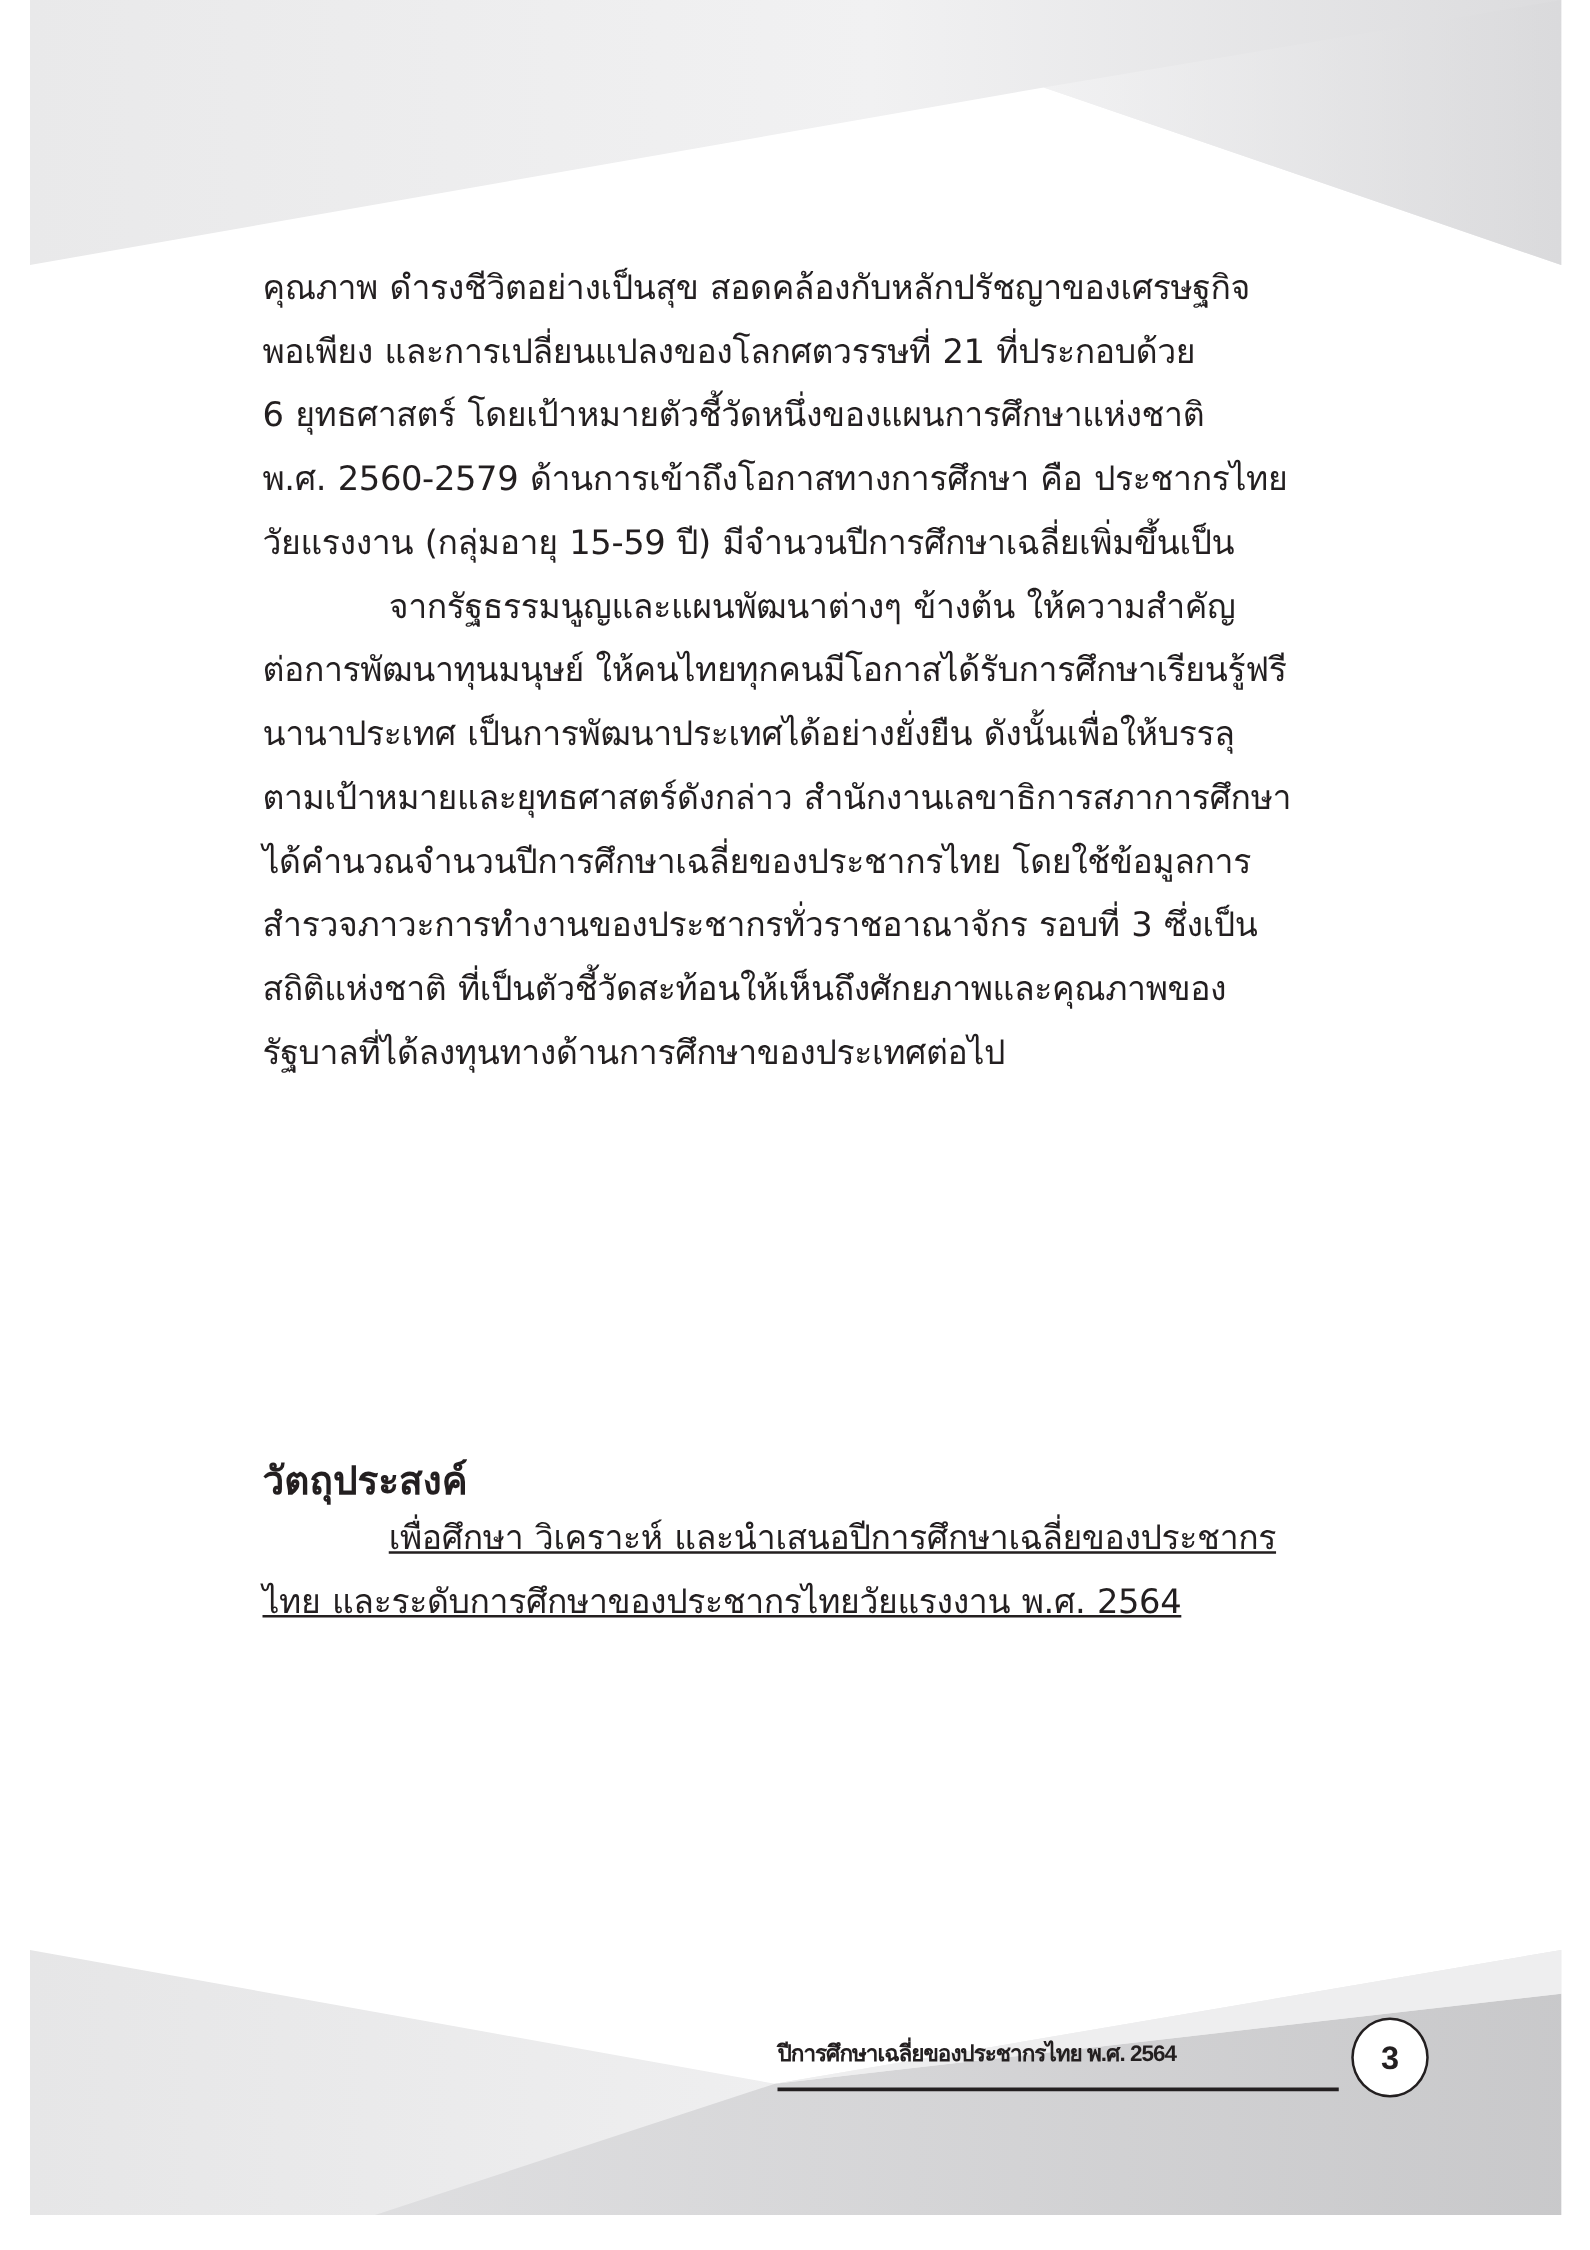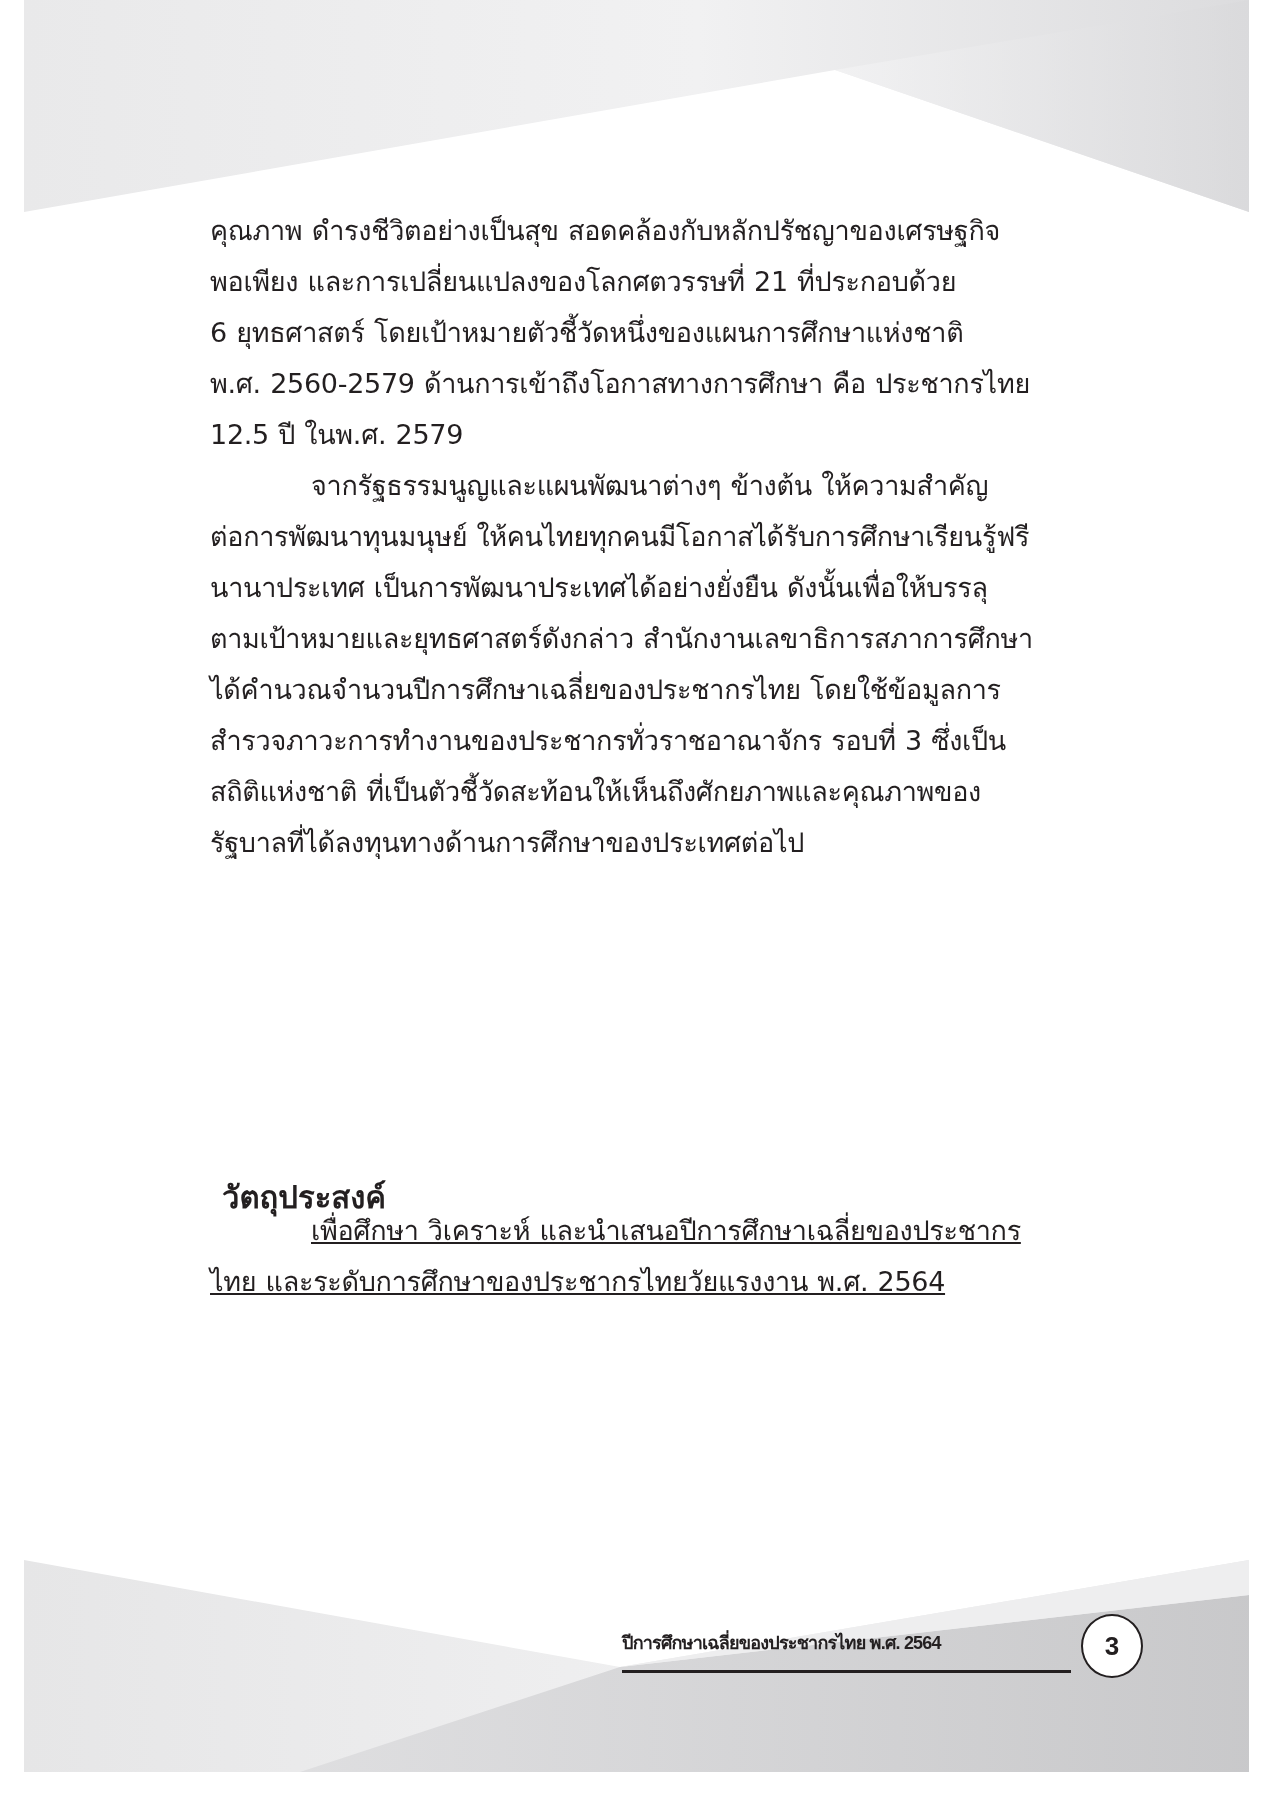--- a/index.html
+++ b/index.html
@@ -5,21 +5,21 @@
     html, body { margin: 0; padding: 0; background: #ffffff; }
     body { width: 1272px; height: 1800px; position: relative; overflow: hidden;
            font-family: "DejaVu Sans", sans-serif; color: #231f20; }
     .page { position: absolute; left: 0; top: 0; width: 1272px; height: 1800px; }
     .bg { position: absolute; left: 0; top: 0; width: 1272px; height: 1800px; }
     .content { position: absolute; left: 210px; top: 205px; width: 880px; }
     .para { font-size: 27px; line-height: 51px; margin: 0; text-align: justify;
             letter-spacing: -0.3px; word-spacing: 1px; }
     .para .line { display: block; white-space: nowrap; }
     .indent { padding-left: 101px; }
-    .heading { font-size: 31px; font-weight: bold; line-height: 44px; margin: 12px;
+    .heading { font-size: 31px; font-weight: bold; line-height: 44px; margin: 0;
                position: absolute; left: 210px; top: 1163px; }
     .obj { position: absolute; left: 210px; top: 1205px; width: 880px; text-decoration: underline; }
     .footer-title { position: absolute; left: 622px; top: 1628px; font-size: 18px;
                     font-weight: bold; letter-spacing: -0.8px; white-space: nowrap;
                     font-family: "Liberation Sans", sans-serif; }
     .footer-rule { position: absolute; left: 622px; top: 1670px; width: 449px; height: 3px; background: #231f20; }
     .page-num { position: absolute; left: 1081px; top: 1614px; width: 58px; height: 60px;
                 border: 2px solid #231f20; border-radius: 50%; background: #ffffff;
                 display: flex; align-items: center; justify-content: center;
                 font-family: "Liberation Sans", sans-serif; font-weight: bold; font-size: 26px; }
@@ -64,21 +64,21 @@
     <polygon points="620,1667 1249,1595 1249,1772 300,1772" fill="url(#gBotR)" opacity="0.85"></polygon>
     <polygon points="1249,1560 1249,1595 620,1667" fill="#eeeeef"></polygon>
   </svg>
 
   <div class="content">
     <p class="para">
       <span class="line">คุณภาพ ดำรงชีวิตอย่างเป็นสุข สอดคล้องกับหลักปรัชญาของเศรษฐกิจ</span>
       <span class="line">พอเพียง และการเปลี่ยนแปลงของโลกศตวรรษที่ 21 ที่ประกอบด้วย</span>
       <span class="line">6 ยุทธศาสตร์ โดยเป้าหมายตัวชี้วัดหนึ่งของแผนการศึกษาแห่งชาติ</span>
       <span class="line">พ.ศ. 2560-2579 ด้านการเข้าถึงโอกาสทางการศึกษา คือ ประชากรไทย</span>
-      <span class="line">12.5 ปี ในพ.ศ. 2579</span>
+      <span class="line">วัยแรงงาน (กลุ่มอายุ 15-59 ปี) มีจำนวนปีการศึกษาเฉลี่ยเพิ่มขึ้นเป็น</span>
     </p>
     <p class="para">
       <span class="line indent">จากรัฐธรรมนูญและแผนพัฒนาต่างๆ ข้างต้น ให้ความสำคัญ</span>
       <span class="line">ต่อการพัฒนาทุนมนุษย์ ให้คนไทยทุกคนมีโอกาสได้รับการศึกษาเรียนรู้ฟรี</span>
       <span class="line">นานาประเทศ เป็นการพัฒนาประเทศได้อย่างยั่งยืน ดังนั้นเพื่อให้บรรลุ</span>
       <span class="line">ตามเป้าหมายและยุทธศาสตร์ดังกล่าว สำนักงานเลขาธิการสภาการศึกษา</span>
       <span class="line">ได้คำนวณจำนวนปีการศึกษาเฉลี่ยของประชากรไทย โดยใช้ข้อมูลการ</span>
       <span class="line">สำรวจภาวะการทำงานของประชากรทั่วราชอาณาจักร รอบที่ 3 ซึ่งเป็น</span>
       <span class="line">สถิติแห่งชาติ ที่เป็นตัวชี้วัดสะท้อนให้เห็นถึงศักยภาพและคุณภาพของ</span>
       <span class="line">รัฐบาลที่ได้ลงทุนทางด้านการศึกษาของประเทศต่อไป</span>

